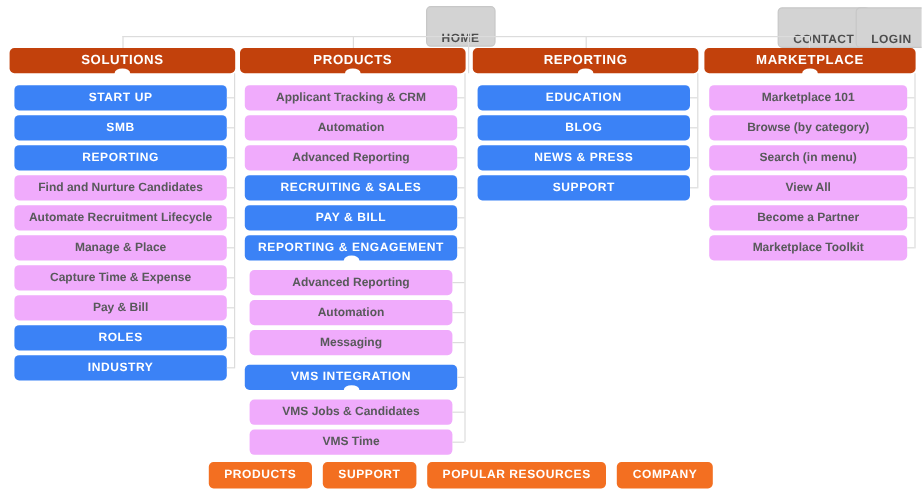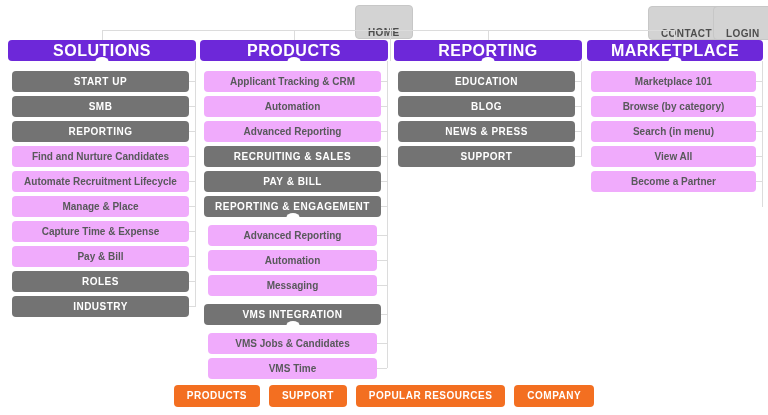--- a/index.html
+++ b/index.html
@@ -36,42 +36,42 @@
   
   .col { position:absolute; top:40px; }
   #col-0 { left:8px;   width:188px; }
   #col-1 { left:200px; width:188px; }
   #col-2 { left:394px; width:188px; }
   #col-3 { left:587px; width:176px; }
 
   .hdr {
     position:relative;
     height:21px; line-height:21px;
-    background:#6d28d9;
+    background:#c2410c;
     border-radius:4px;
     color:#fff;
-    font-size:16px; font-weight:bold;
+    font-size:11px; font-weight:bold;
     text-align:center;
     letter-spacing:0.5px;
     cursor:pointer;
   }
 
   .item {
     position:relative;
     height:21px; line-height:21px;
     margin:4px 7px 0 4px;
     border-radius:4px;
     font-size:10px; font-weight:bold;
     text-align:center;
     cursor:pointer;
   }
   .item.first { margin-top:10px; }
   .item.gap   { margin-top:8px; }
   .item.sub   { margin-left:8px; margin-right:11px; }
-  .item.orange { background:#737373; color:#ffffff; letter-spacing:0.5px; }
+  .item.orange { background:#3b82f6; color:#ffffff; letter-spacing:0.5px; }
   .item.gray   { background:#f0abfc; color:#58595b; }
 
   
   .item::after {
     content:""; position:absolute;
     right:-6px; top:10px;
     width:6px; height:1px;
     background:#dcdcdc;
   }
   .item.sub::after { right:-10px; width:10px; }
@@ -178,20 +178,21 @@
 <div class="col" id="col-3">
   <div class="hdr">
     <span>MARKETPLACE</span>
     <span class="notch"></span>
   </div>
   <div class="item gray first">Marketplace 101</div>
   <div class="item gray">Browse (by category)</div>
   <div class="item gray">Search (in menu)</div>
   <div class="item gray">View All</div>
   <div class="item gray">Become a Partner</div>
+  <div class="item gray">Marketplace Toolkit</div>
 </div>
 
 <div id="footer-nav">
   <div class="footer-btn">PRODUCTS</div>
   <div class="footer-btn">SUPPORT</div>
   <div class="footer-btn">POPULAR RESOURCES</div>
   <div class="footer-btn">COMPANY</div>
 </div>
 
 </body></html>

